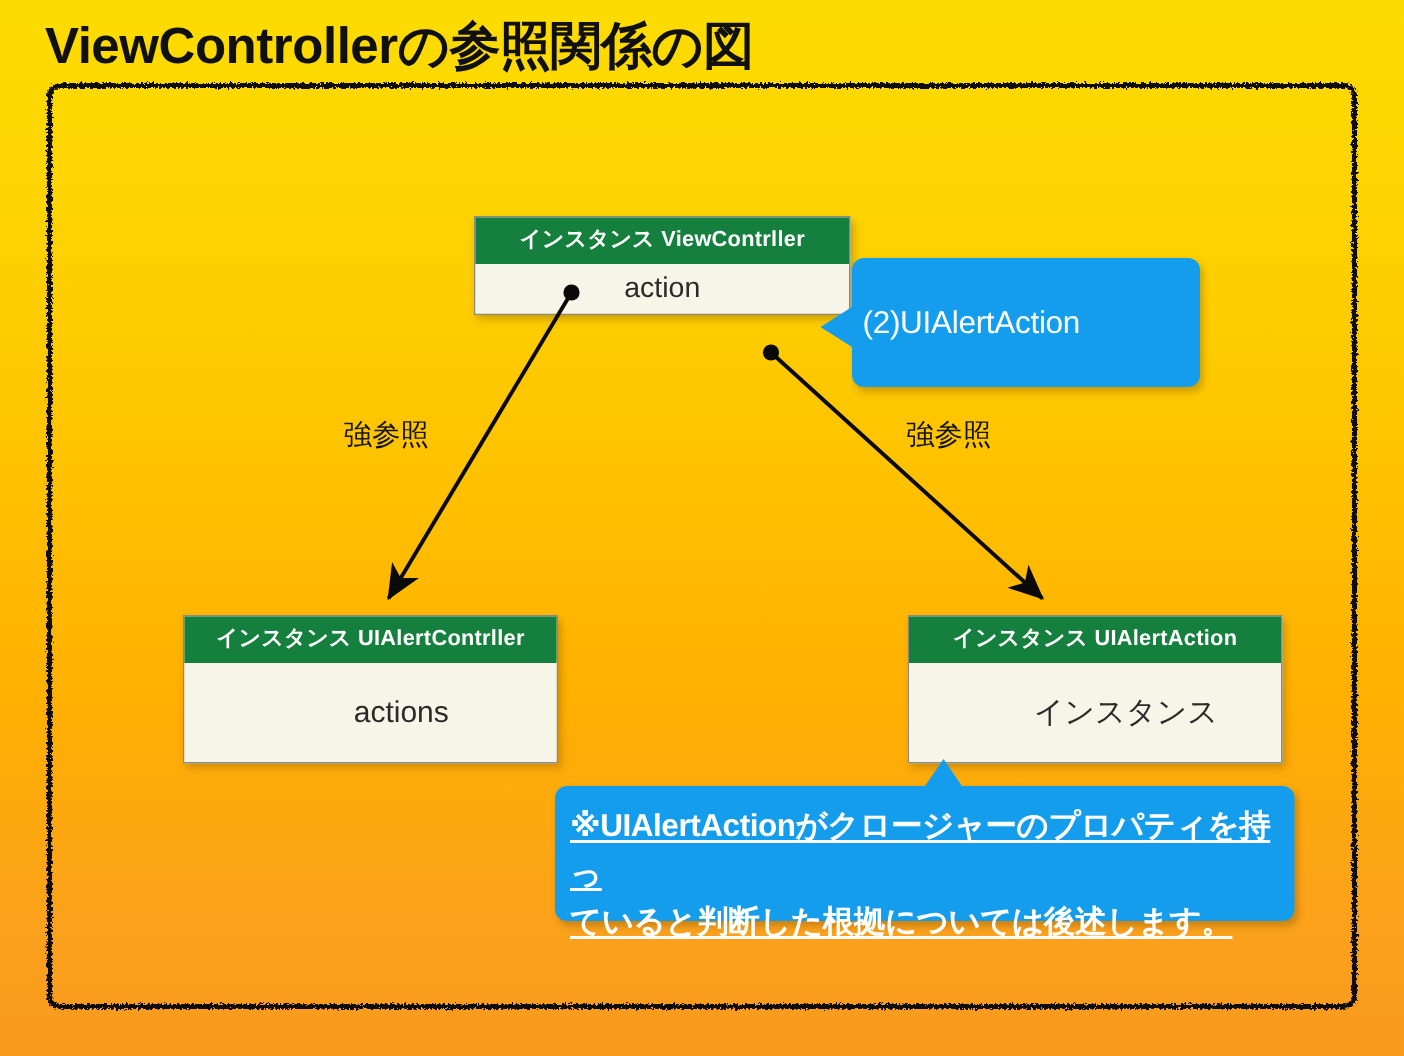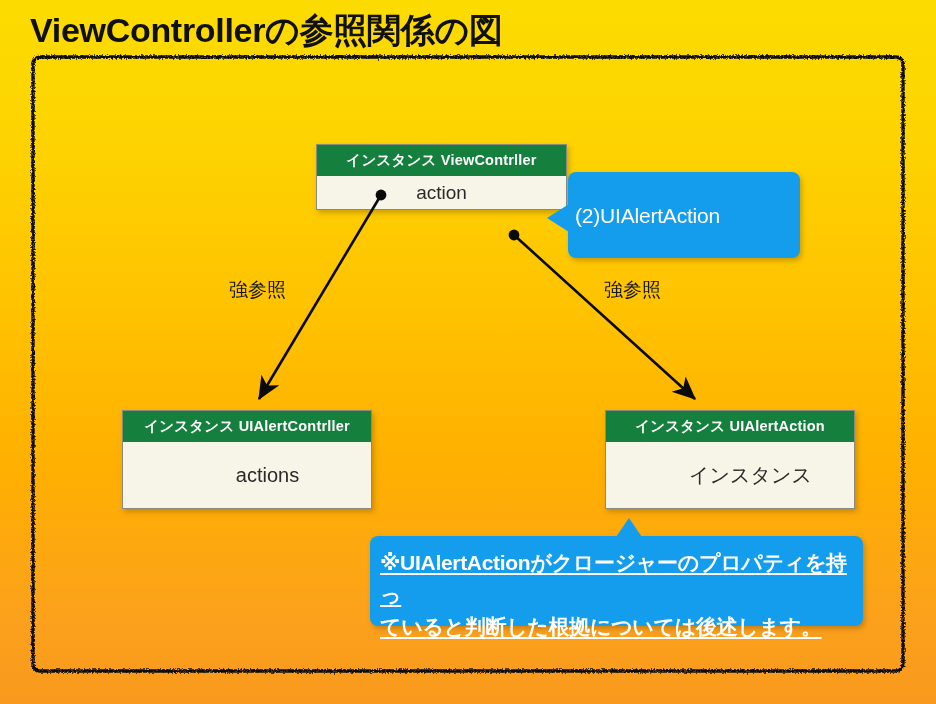--- a/index.html
+++ b/index.html
@@ -140,21 +140,21 @@
   #callout-right .tail {
     left: -21px;
     top: 32px;
     border-top: 14px solid transparent;
     border-bottom: 14px solid transparent;
     border-right: 22px solid #159ded;
   }
 
   #callout-bottom {
     left: 370px;
-    top: 536px;
+    top: 524px;
     width: 493px;
     height: 90px;
     border-radius: 8px;
   }
   #callout-bottom .ctext {
     padding: 11px 0 0 10px;
     font-size: 21px;
     font-weight: bold;
     line-height: 32px;
     letter-spacing: -0.3px;

